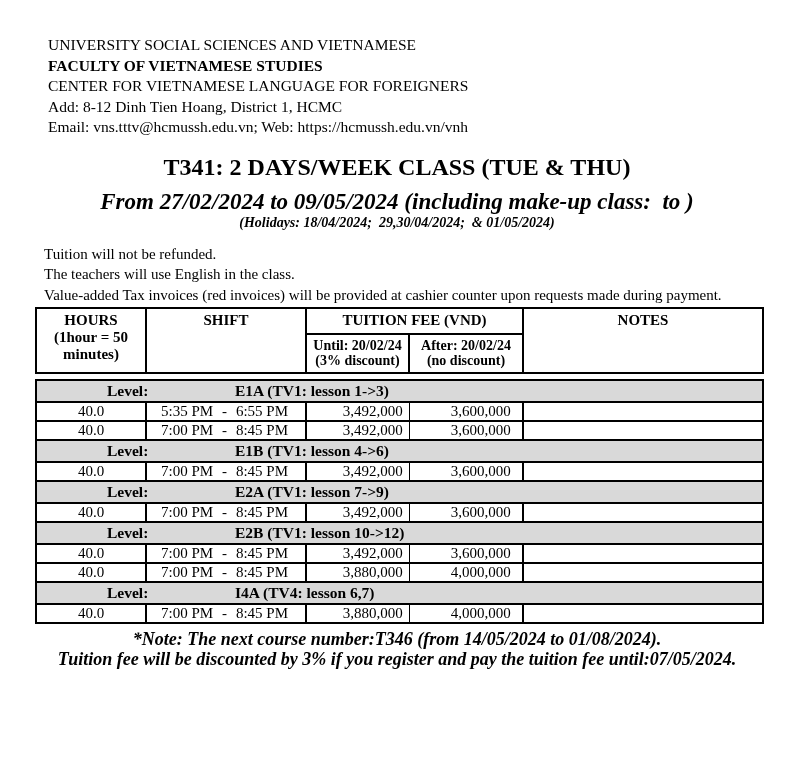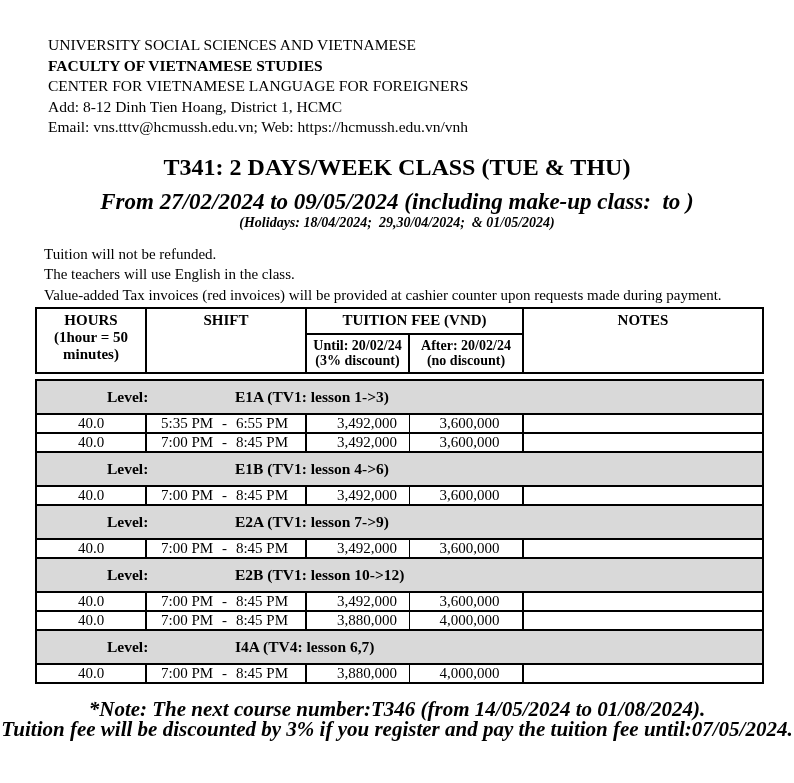--- a/index.html
+++ b/index.html
@@ -41,32 +41,32 @@
   .fee-header-table tr.h2 th{height:39px;vertical-align:middle;}
   .fee-header-table th.subhead{font-size:14px;line-height:15.5px;padding-top:1px;}
 
   .fee-body-table{margin-top:5px;}
   .fee-body-table td{
     border:2px solid var(--border-c);
     padding:0;font-size:15px;height:16px;vertical-align:middle;
   }
   .fee-body-table td.level-cell{
     background:var(--level-bg);
-    font-weight:bold;font-size:15.5px;height:34px;margin-top:16px;
+    font-weight:bold;font-size:15.5px;height:22px;margin-top:16px;
   }
   .level-cell .level-label{display:inline-block;margin-left:70px;width:128px;}
   .level-cell .level-name{display:inline-block;white-space:pre;}
   td.c-hours{text-align:center;}
   td.c-shift .shift-wrap{display:flex;justify-content:space-between;padding:0 17px 0 14px;}
-  td.c-fee{text-align:left;padding-left:30px;}
+  td.c-fee{text-align:center;padding-left:30px;}
   td.fee-until{border-right-width:1px;}
   td.fee-after{border-left-width:1px;border-radius:6px;}
 
   
-  .footer{margin-top:15px;text-align:center;font-weight:bold;font-style:italic;font-size:21px;line-height:20px;}
+  .footer{margin-top:5px;text-align:center;font-weight:bold;font-style:italic;font-size:18px;line-height:20px;}
 </style>
 </head>
 <body>
 
 <div class="org">
   <div>UNIVERSITY SOCIAL SCIENCES AND VIETNAMESE</div>
   <div class="bold">FACULTY OF VIETNAMESE STUDIES</div>
   <div>CENTER FOR VIETNAMESE LANGUAGE FOR FOREIGNERS</div>
   <div>Add: 8-12 Dinh Tien Hoang, District 1, HCMC</div>
   <div>Email: vns.tttv@hcmussh.edu.vn; Web: https://hcmussh.edu.vn/vnh</div>

